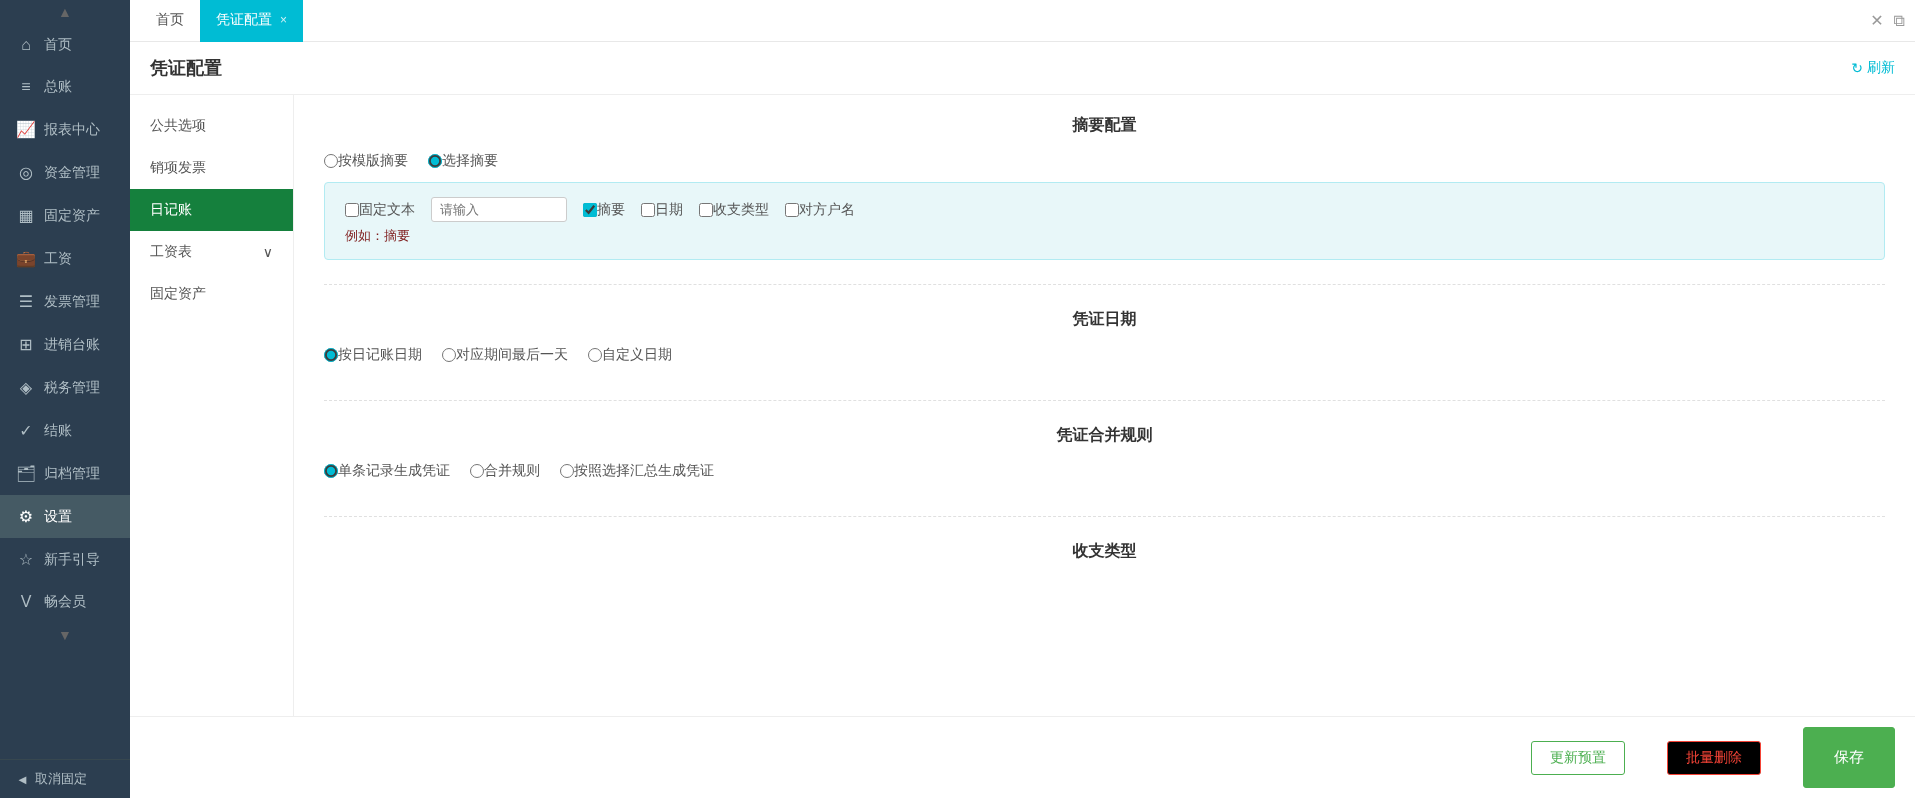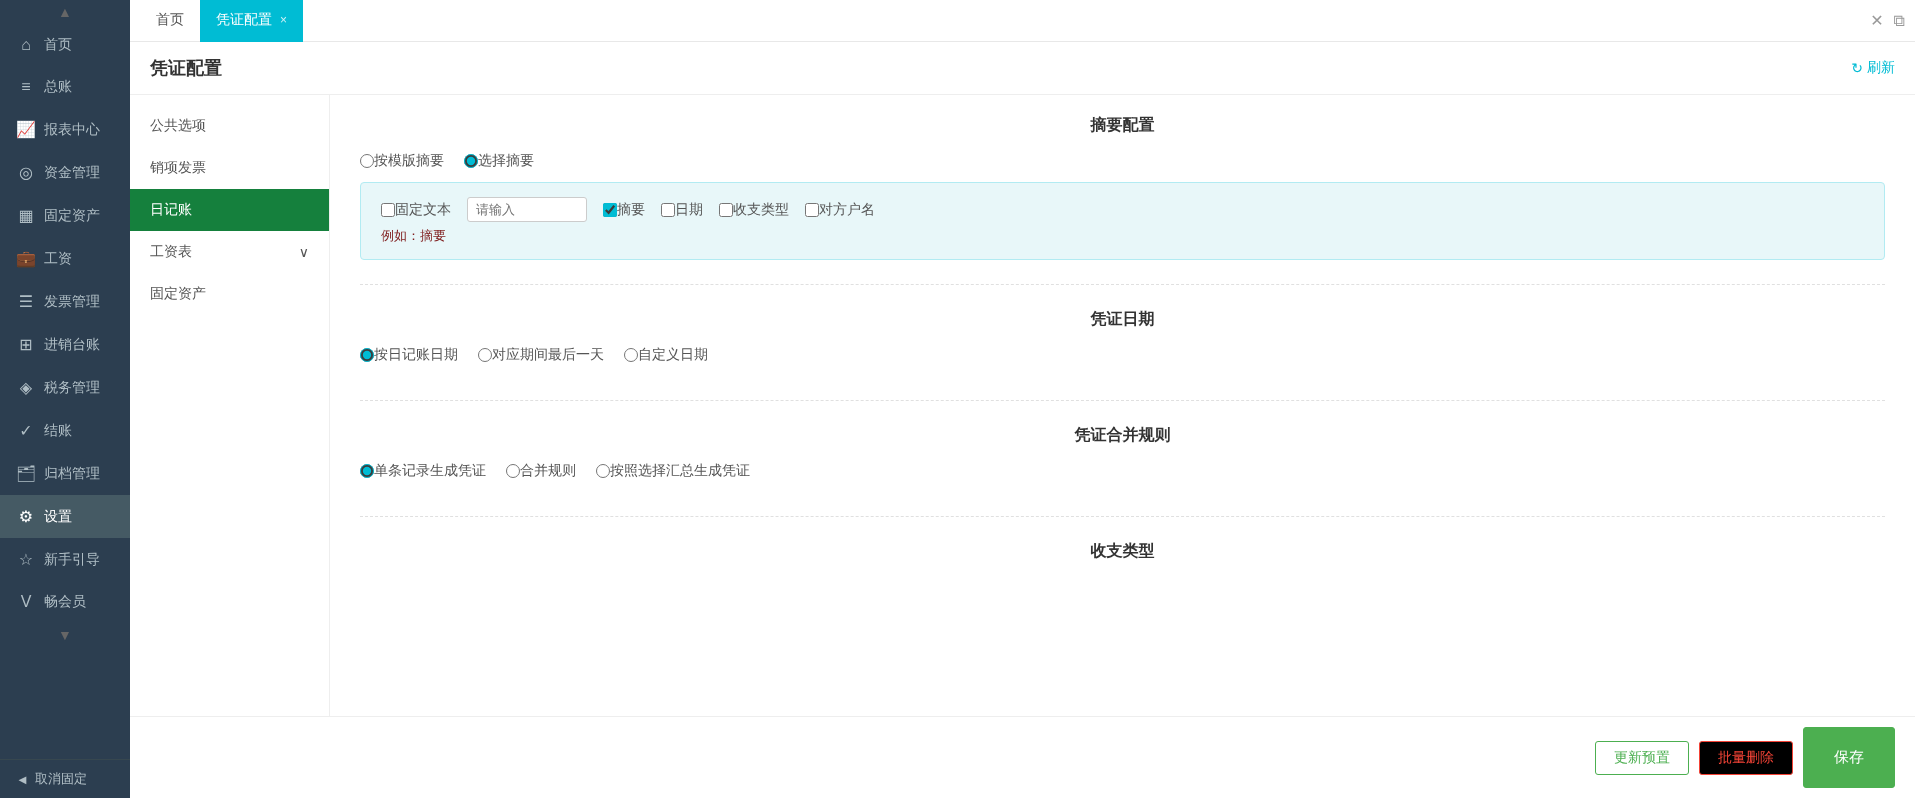--- a/index.html
+++ b/index.html
@@ -126,21 +126,21 @@
 
     
     .content-layout {
       display: flex;
       flex: 1;
       overflow: hidden;
     }
 
     
     .left-nav {
-      width: 200px;
+      width: 164px;
       background: #fff;
       border-right: 1px solid #eee;
       padding: 10px 0;
       flex-shrink: 0;
     }
     .left-nav-item {
       padding: 12px 20px;
       cursor: pointer;
       color: #555;
       font-size: 14px;
@@ -206,21 +206,21 @@
     .summary-box-top {
       display: flex;
       align-items: center;
       gap: 16px;
       flex-wrap: wrap;
     }
     .text-input-small {
       border: 1px solid #ccc;
       border-radius: 3px;
       padding: 4px 8px;
-      width: 120px;
+      width: 136px;
       font-size: 13px;
       color: #999;
       background: #fff;
     }
     .example-text {
       color: #7f1d1d;
       font-size: 13px;
       margin-top: 5px;
     }
 
@@ -234,20 +234,21 @@
       justify-content: flex-end;
       gap: 10px;
       flex-shrink: 0;
     }
     .btn {
       padding: 7px 18px;
       border-radius: 3px;
       font-size: 14px;
       cursor: pointer;
       border: 1px solid transparent;
+      margin-left: 32px;
     }
     .btn-outline-green {
       background: #fff;
       color: #4caf50;
       border-color: #4caf50;
     }
     .btn-outline-red {
       background: #000000;
       color: #f44336;
       border-color: #f44336;

